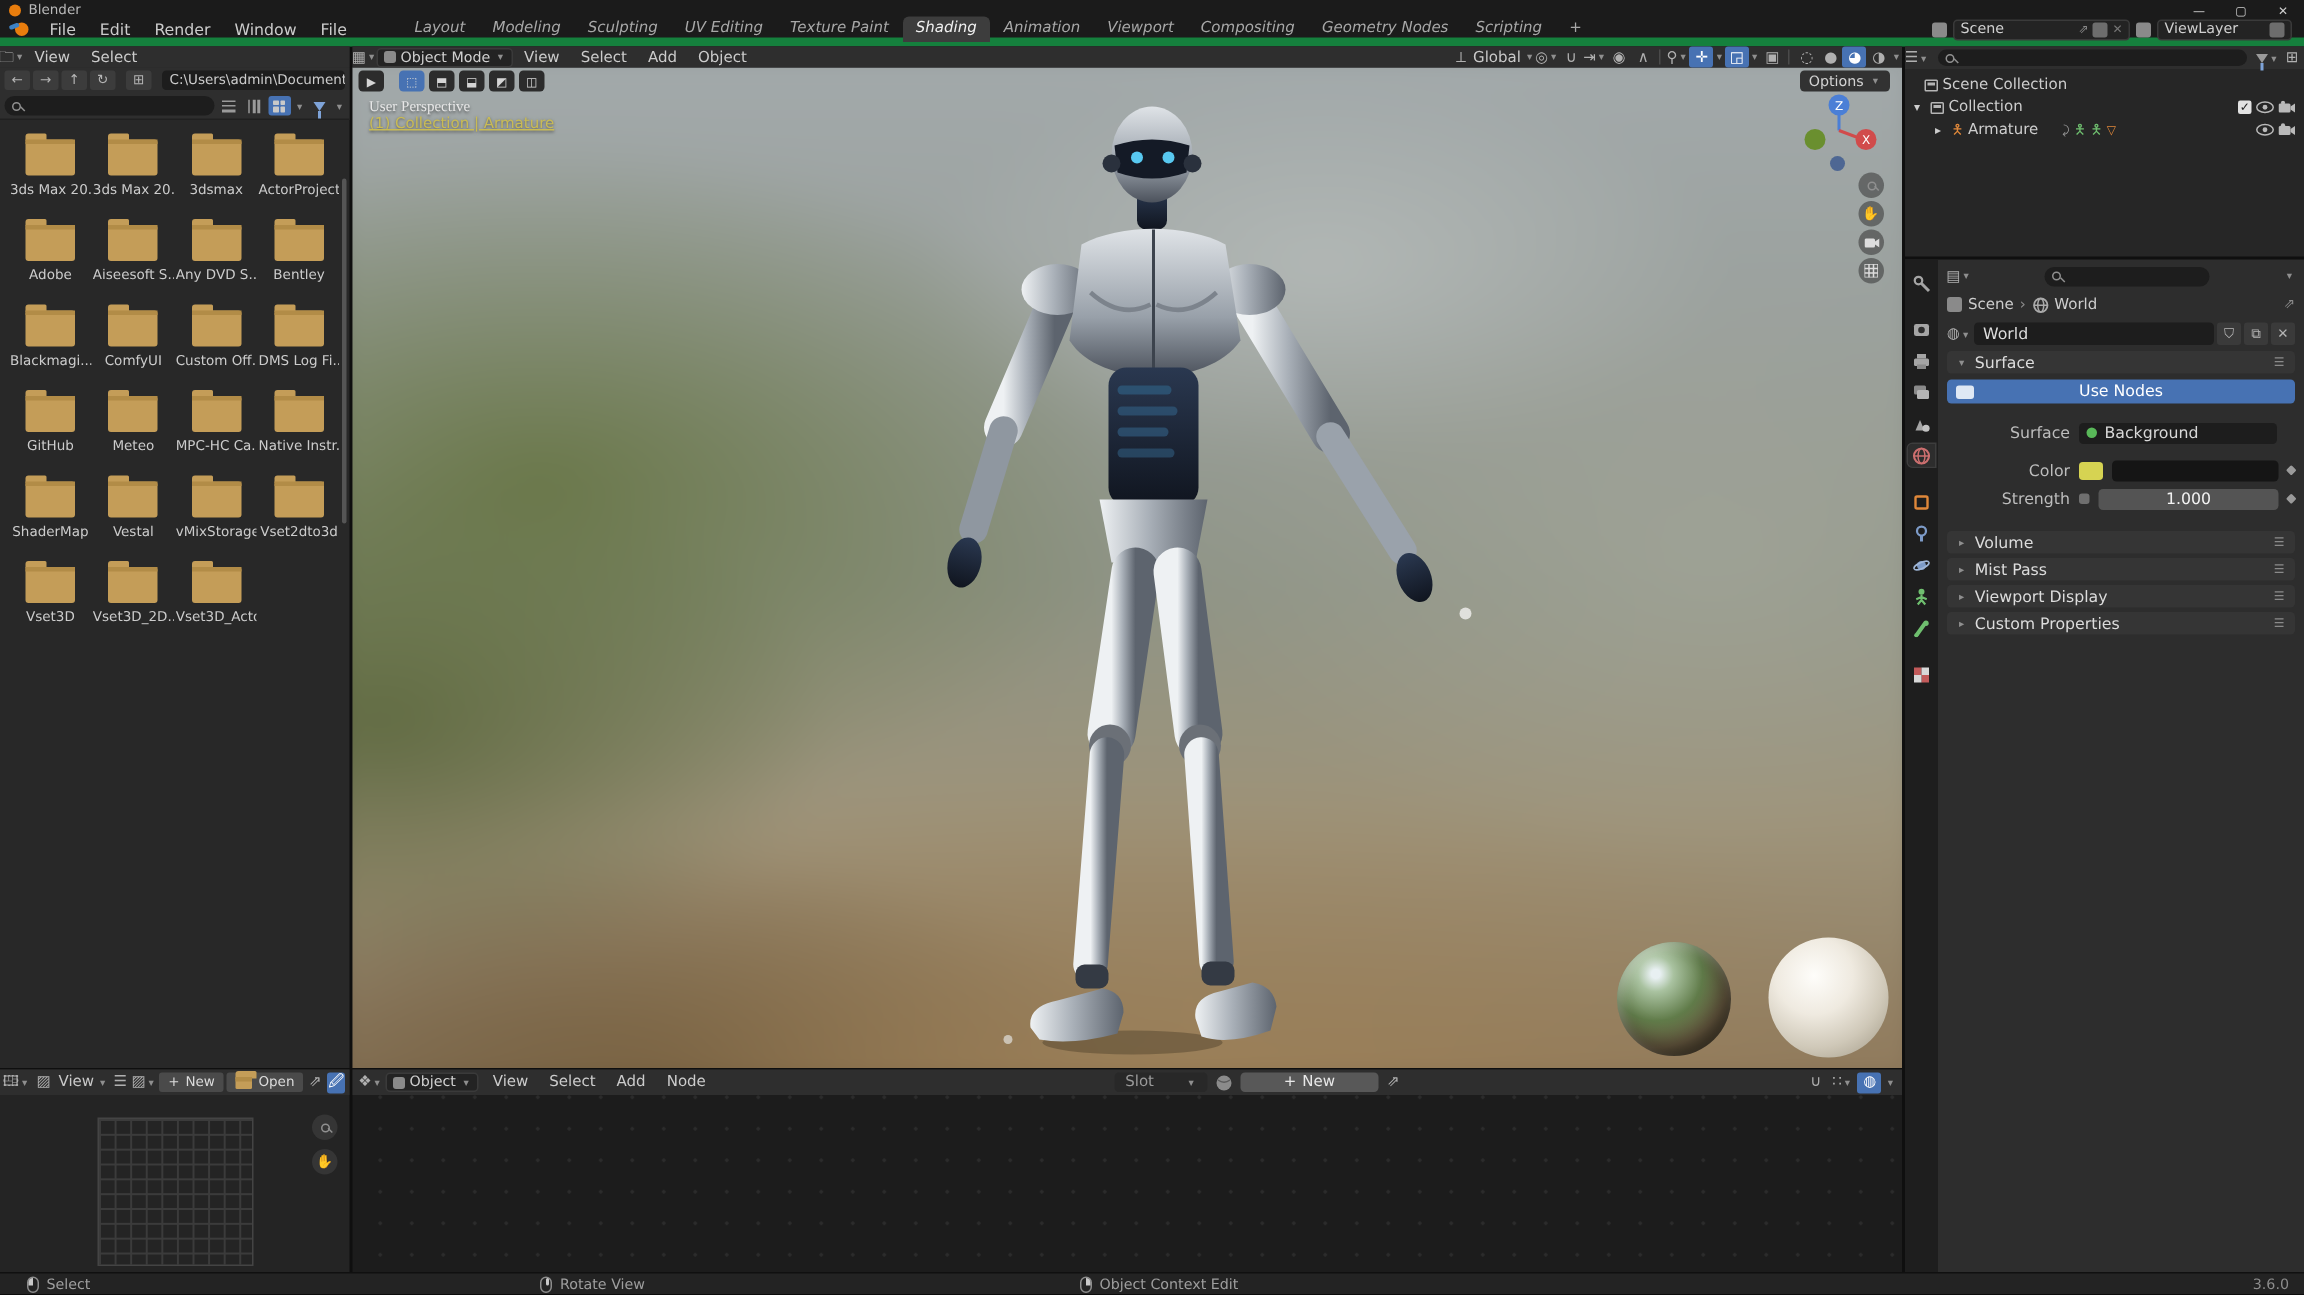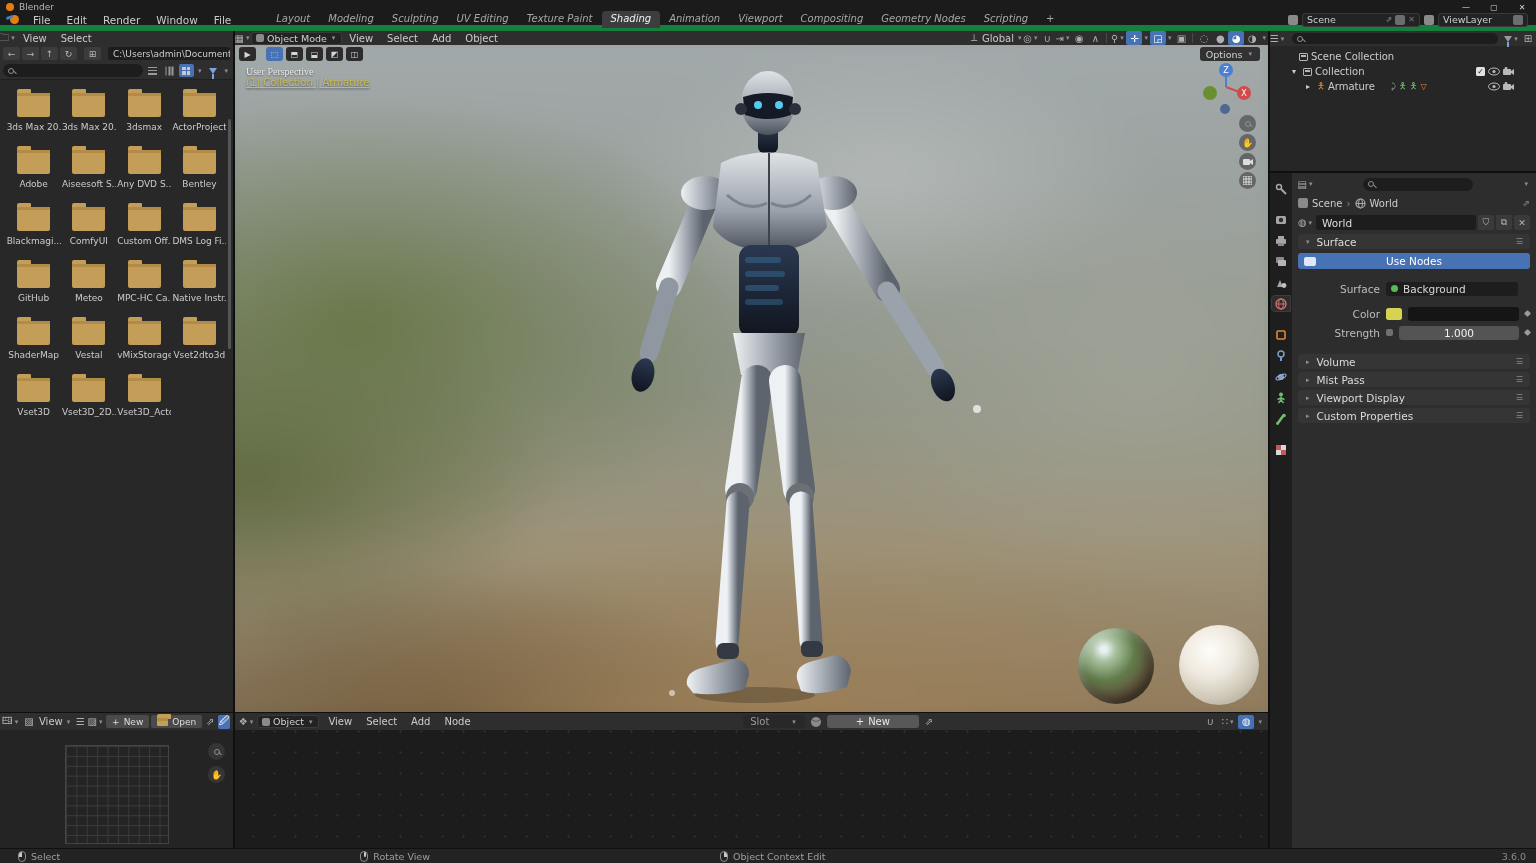--- a/index.html
+++ b/index.html
@@ -535,21 +535,21 @@
       <span class="icbox">☰<span class="chev">▾</span></span>
       <div class="ol-search">
           <span class="mag"></span>
         </div>
       <span class="icbox">
           <span class="funnel" style="border-top-color:#9a9a9a"></span>
           <span class="chev">▾</span>
         </span>
       <span class="icbox">⊞</span>
     </div>
-    <div style="padding:3px 18px">
+    <div style="padding:3px 2px">
       <div class="ol-row">
         <span class="ol-c" style="width:8px"></span>
         <span class="box-ic"></span>
         <span>Scene Collection</span>
       </div>
       <div class="ol-row">
         <span class="ol-ic">▾</span>
         <span class="box-ic"></span>
         <span>Collection</span>
         <span class="grow"></span>

